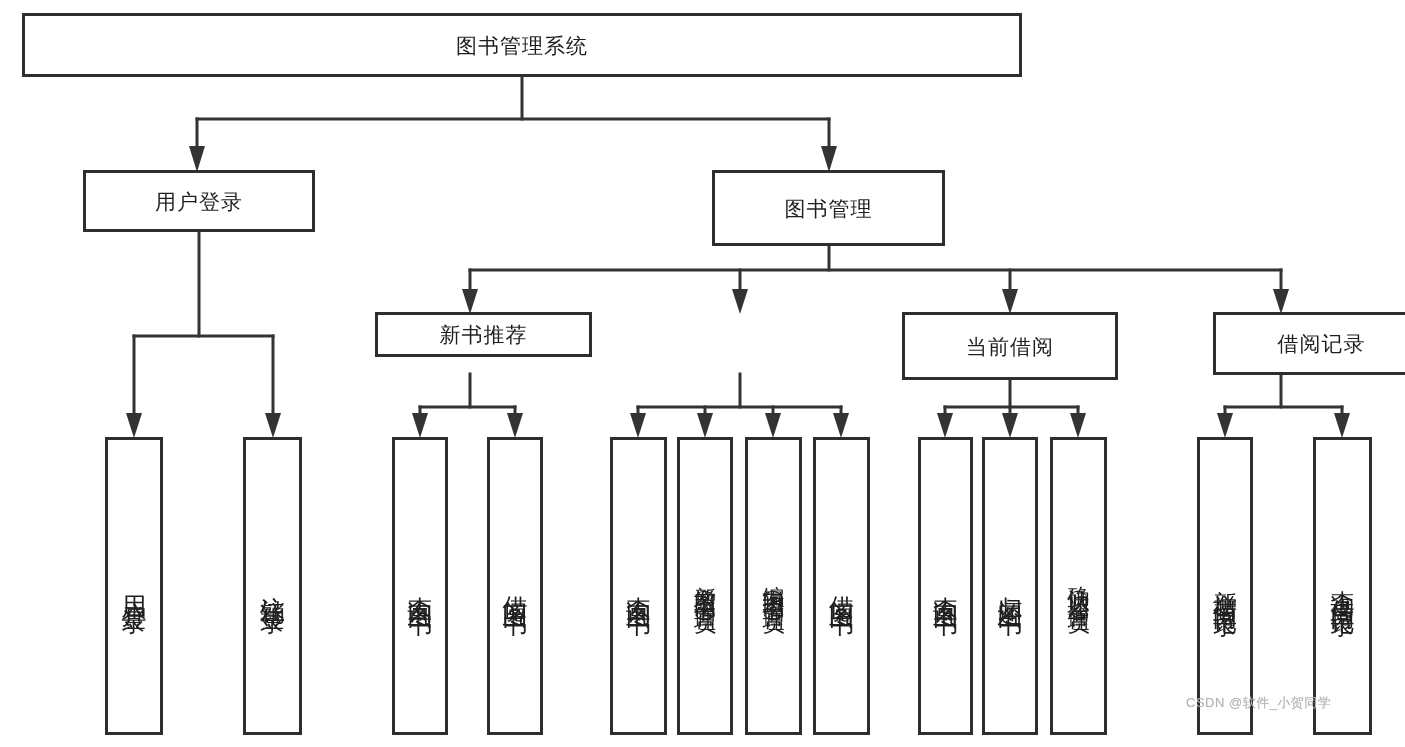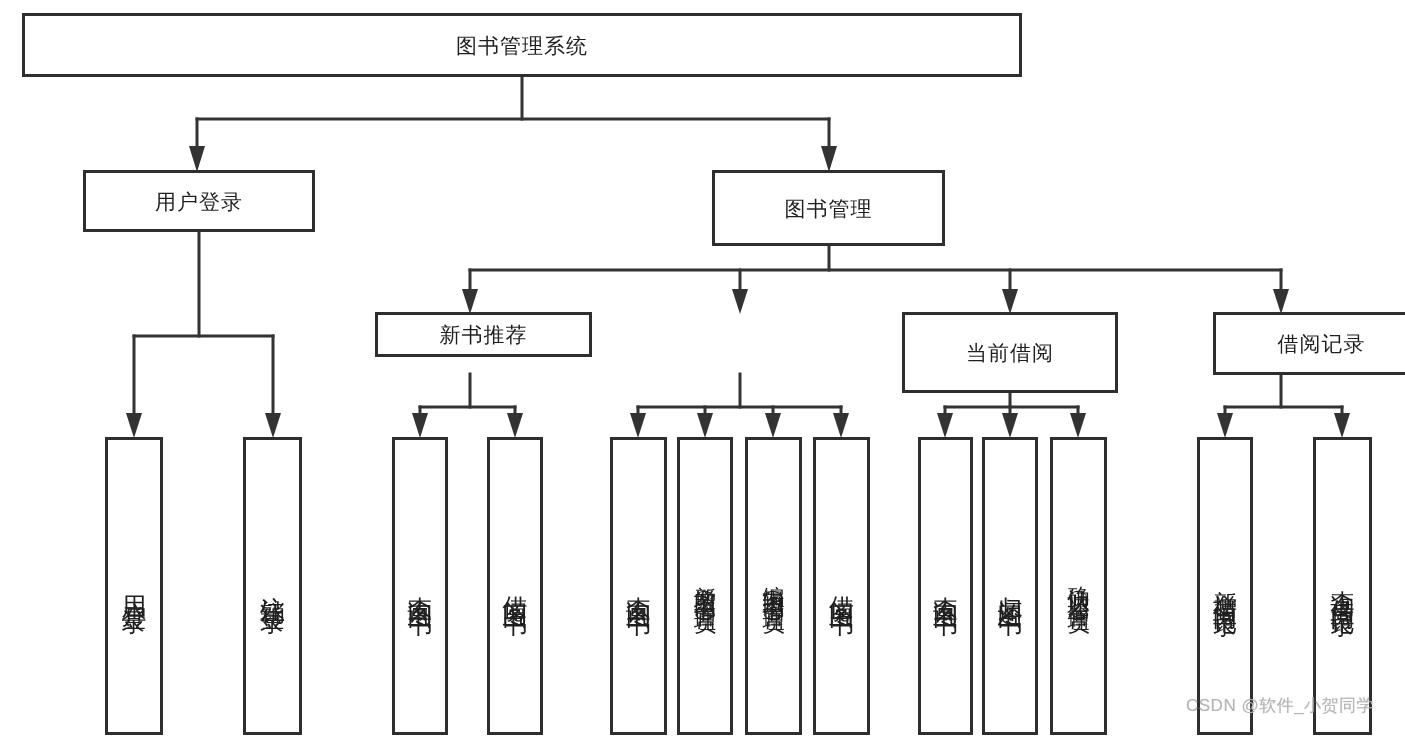--- a/index.html
+++ b/index.html
@@ -16,21 +16,21 @@
     border:3px solid #2e2e2e;display:flex;align-items:center;justify-content:center;
     z-index:2;
   }
   .box .h-label{font-size:21px;letter-spacing:1px;line-height:1;white-space:nowrap;}
   .box .v-label{
     writing-mode:vertical-rl;text-orientation:mixed;
     font-size:25px;letter-spacing:5px;line-height:1;white-space:nowrap;
   }
   .watermark{
     position:absolute;left:1186px;top:694px;z-index:3;
-    font-size:17px;color:#b5b5b5;letter-spacing:0.5px;white-space:nowrap;
+    font-size:13px;color:#b5b5b5;letter-spacing:0.5px;white-space:nowrap;
     text-shadow:0 0 1px rgba(150,150,150,0.4);
   }
 </style>
 </head>
 <body>
 
 <div id="canvas">
 
   <svg class="wires" width="1405" height="747" viewBox="0 0 1405 747">
 
@@ -115,21 +115,21 @@
   <div class="box" style="left:83px;top:170px;width:232px;height:62px;">
     <span class="h-label">用户登录</span>
   </div>
   <div class="box" style="left:712px;top:170px;width:233px;height:76px;">
     <span class="h-label">图书管理</span>
   </div>
 
   <div class="box" style="left:375px;top:312px;width:217px;height:45px;">
     <span class="h-label">新书推荐</span>
   </div>
-  <div class="box" style="left:902px;top:312px;width:216px;height:81px;">
+  <div class="box" style="left:902px;top:312px;width:216px;height:68px;">
     <span class="h-label">当前借阅</span>
   </div>
   <div class="box" style="left:1173px;top:312px;width:217px;height:63px;margin-left:40px;">
     <span class="h-label">借阅记录</span>
   </div>
 
   <div class="box" style="left:105px;top:437px;width:58px;height:298px;">
     <span class="v-label">用户登录</span>
   </div>
   <div class="box" style="left:243px;top:437px;width:59px;height:298px;">

